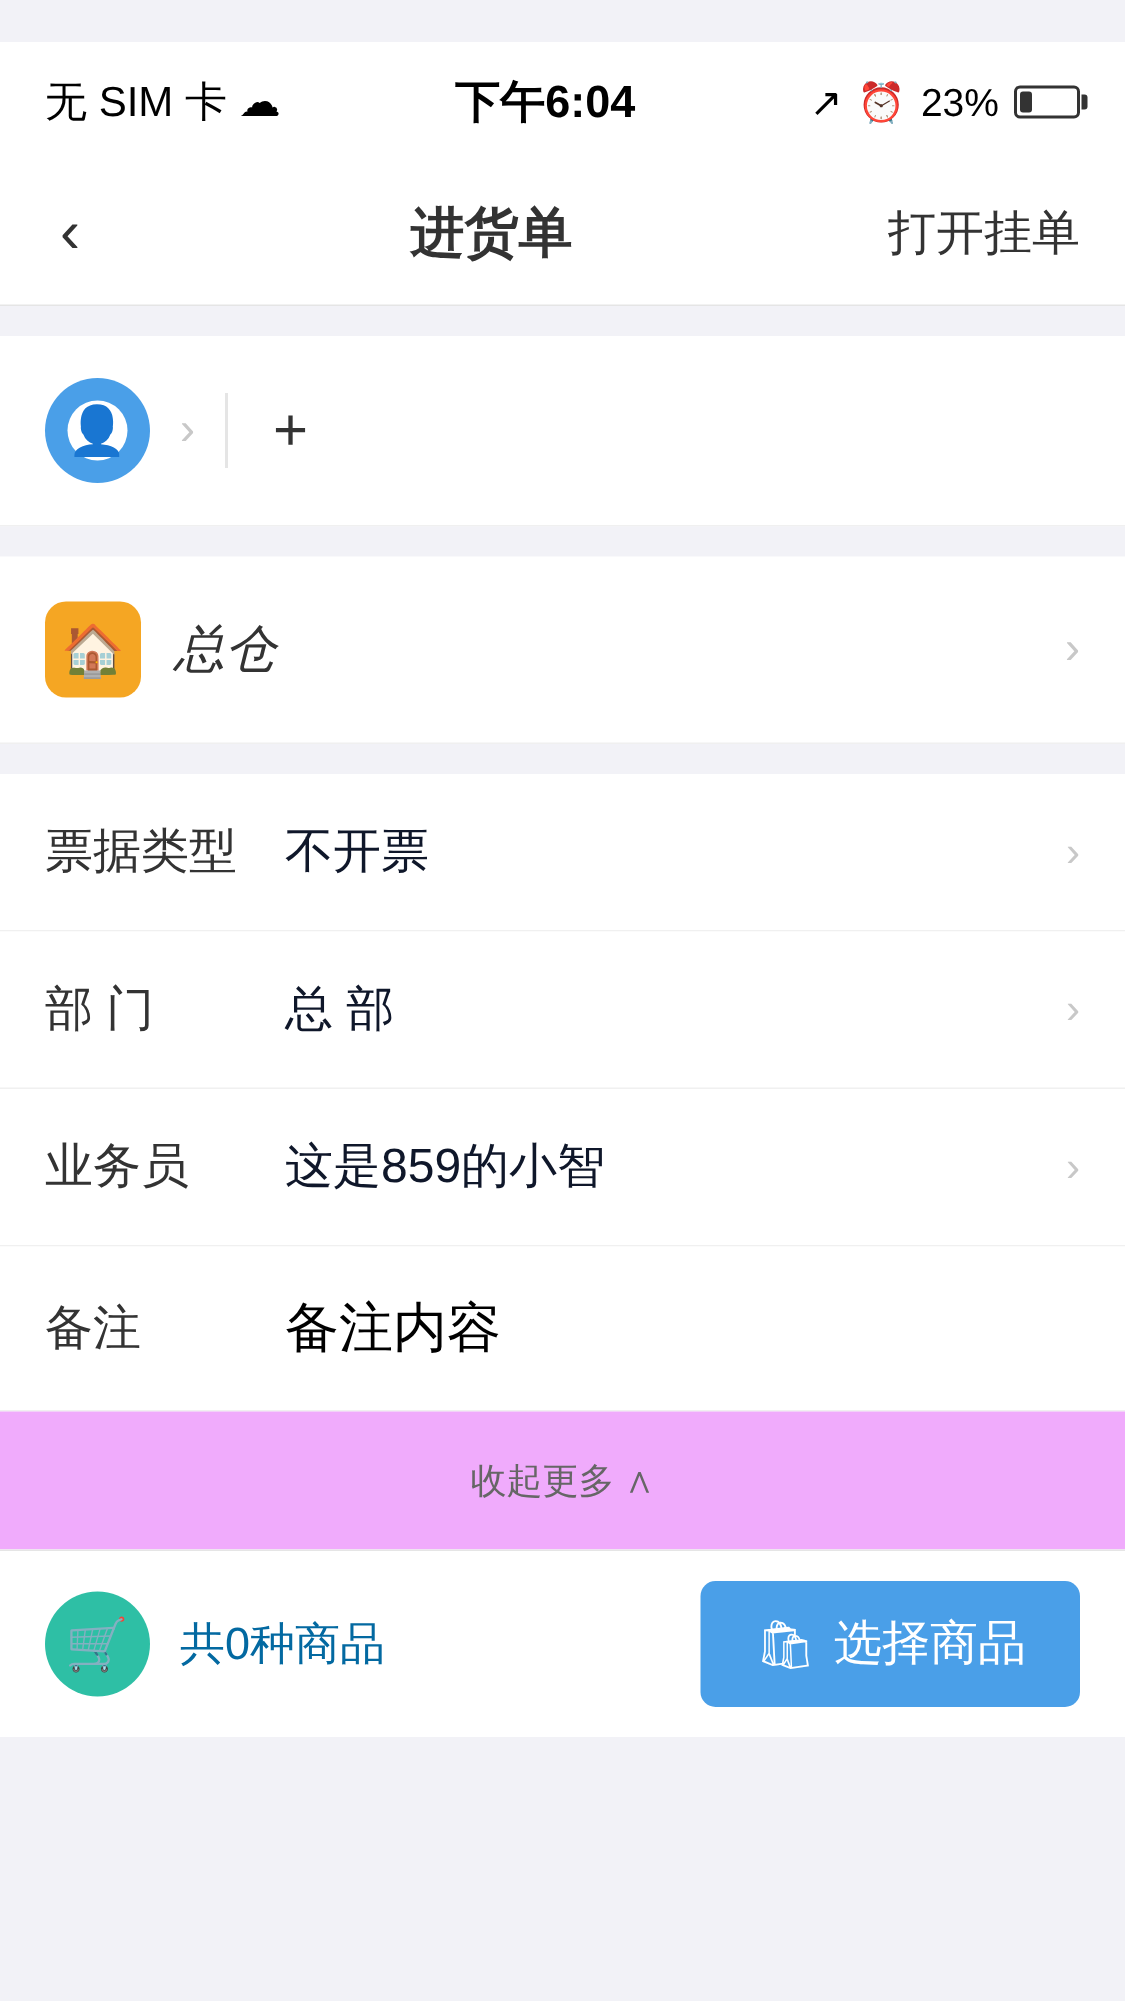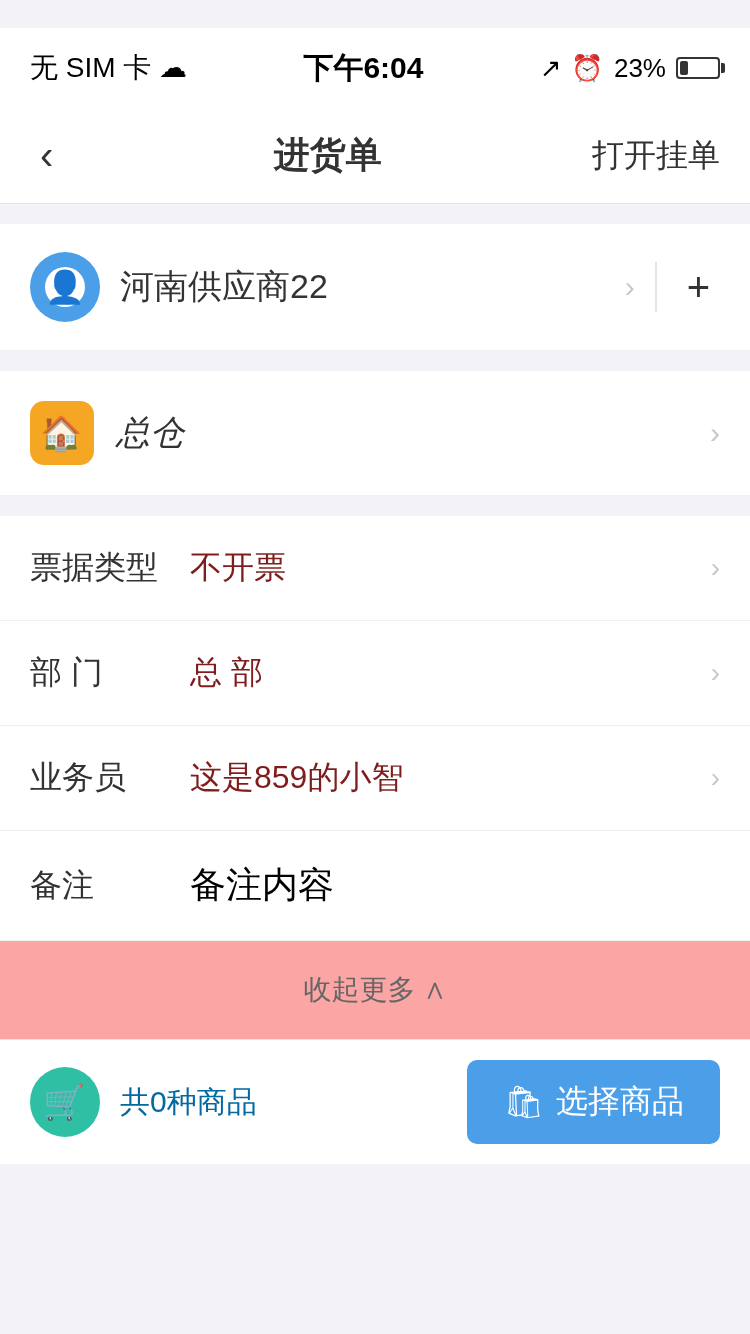--- a/index.html
+++ b/index.html
@@ -179,42 +179,42 @@
     }
     .form-label {
       width: 160px;
       font-size: 32px;
       color: #333;
       flex-shrink: 0;
     }
     .form-value {
       flex: 1;
       font-size: 32px;
-      color: #7f1d1d;
+      color: #0f172a;
     }
     .form-placeholder {
       flex: 1;
       font-size: 36px;
       color: #000000;
     }
     .form-chevron {
       color: #c8c8c8;
       font-size: 28px;
       margin-left: 10px;
     }
 
     
     .collapse-btn {
       display: flex;
       align-items: center;
       justify-content: center;
       padding: 30px;
-      background: #fca5a5;
+      background: #f0abfc;
       color: #666;
-      font-size: 28px;
+      font-size: 24px;
       cursor: pointer;
     }
 
     
     .bottom-bar {
       display: flex;
       align-items: center;
       padding: 20px 30px;
       background: #fff;
       border-top: 1px solid #e5e5e5;
@@ -278,21 +278,20 @@
 
 <div class="section-gap"></div>
 
 <div class="card">
   <div class="supplier-row">
     <div class="supplier-avatar">
       <div class="supplier-avatar-inner">
         <span class="person-icon">👤</span>
       </div>
     </div>
-    <span class="supplier-name">河南供应商22</span>
     <div class="supplier-right">
       <span class="chevron">›</span>
       <div class="divider-v"></div>
       <span class="plus-btn">+</span>
     </div>
   </div>
 
 </div>
 
 <div class="section-gap"></div>

